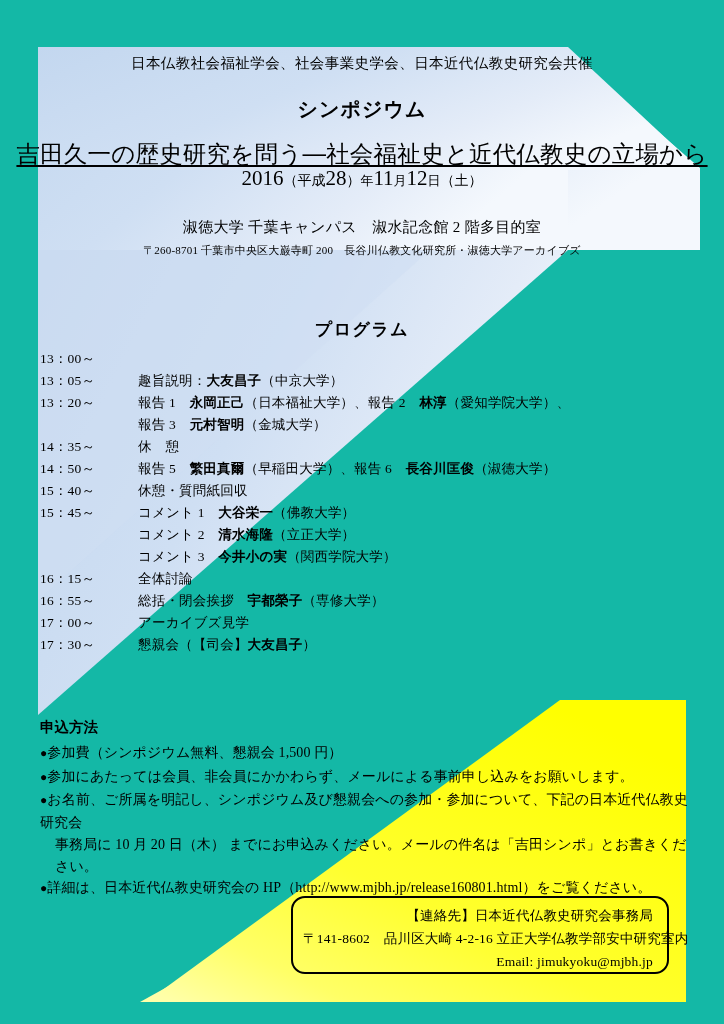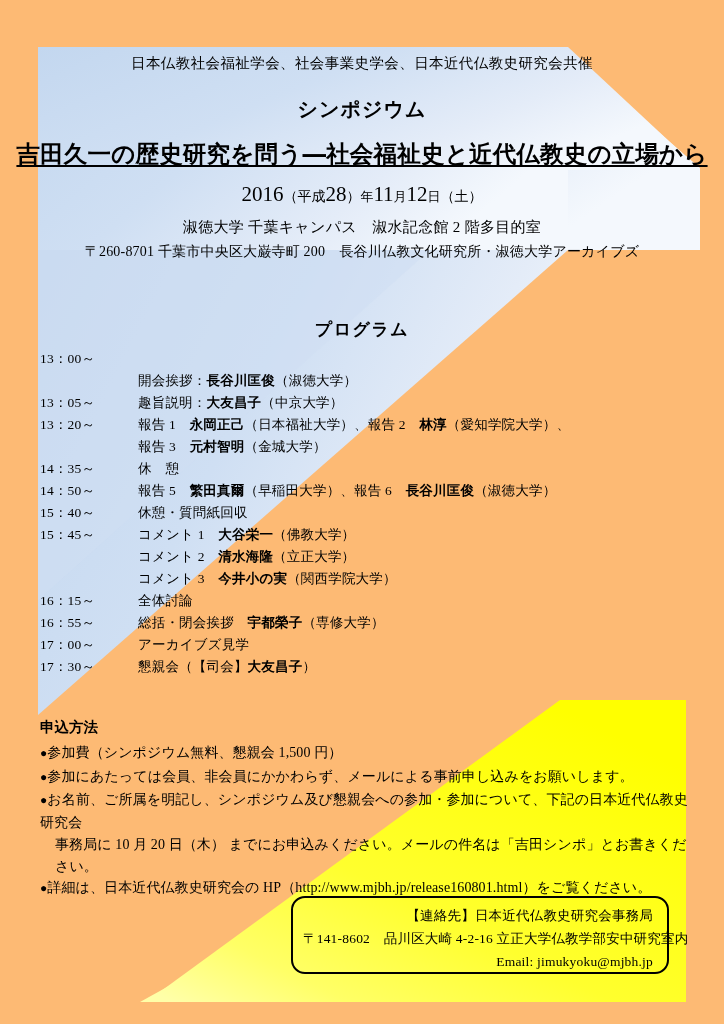--- a/index.html
+++ b/index.html
@@ -9,21 +9,21 @@
   }
   body {
     font-family: "Liberation Serif", "DejaVu Serif", serif;
     color: #000000;
   }
   #poster {
     position: relative;
     width: 724px;
     height: 1024px;
     overflow: hidden;
-    background: #fdba74;
+    background: #14b8a6;
   }
 
   
   .bg-layer {
     position: absolute;
     left: 0;
     top: 0;
     width: 724px;
     height: 1024px;
     pointer-events: none;
@@ -56,51 +56,51 @@
     font-weight: bold;
     font-size: 20px;
     letter-spacing: 1px;
   }
 
   .main-title {
     position: absolute;
     left: 0; right: 0;
     top: 138px;
     font-family: "DejaVu Sans", "Liberation Sans", sans-serif;
-    font-weight: bold;
+    font-weight: normal;
     font-size: 23.5px;
     letter-spacing: 0.2px;
   }
   .main-title span.u {
     text-decoration: underline;
     text-underline-offset: 3px;
   }
 
   .date-line {
     position: absolute;
     left: 0; right: 0;
-    top: 182px;
+    top: 166px;
     font-size: 15px;
   }
   .date-line .big { font-size: 21px; }
   .date-line .sm  { font-size: 14px; }
   .date-line .xs  { font-size: 13px; }
 
   .venue-1 {
     position: absolute;
     left: 0; right: 0;
     top: 218px;
     font-size: 15px;
     letter-spacing: 0.3px;
   }
   .venue-2 {
     position: absolute;
     left: 0; right: 0;
     top: 243px;
-    font-size: 14px;
+    font-size: 11px;
     letter-spacing: 0.2px;
   }
 
   .program-heading {
     position: absolute;
     left: 0; right: 0;
     top: 318px;
     font-family: "DejaVu Sans", "Liberation Sans", sans-serif;
     font-weight: bold;
     font-size: 17px;
@@ -244,24 +244,20 @@
     <div class="venue-1 center">淑徳大学 千葉キャンパス　淑水記念館 2 階多目的室</div>
     <div class="venue-2 center">〒260-8701 千葉市中央区大巌寺町 200　長谷川仏教文化研究所・淑徳大学アーカイブズ</div>
 
     <div class="program-heading center">プログラム</div>
 
     <div class="schedule">
         <div class="sched-row">
           <div class="sched-time">13：00～</div>
         </div>
         <div class="sched-row">
-          <div class="sched-time"></div>
-          <div class="sched-desc"><span>開会挨拶：</span><b>長谷川匡俊</b><span>（淑徳大学）</span></div>
-        </div>
-        <div class="sched-row">
           <div class="sched-time">13：05～</div>
           <div class="sched-desc"><span>趣旨説明：</span><b>大友昌子</b><span>（中京大学）</span></div>
         </div>
         <div class="sched-row">
           <div class="sched-time">13：20～</div>
           <div class="sched-desc"><span>報告 1　</span><b>永岡正己</b><span>（日本福祉大学）、報告 2　</span><b>林淳</b><span>（愛知学院大学）、</span></div>
         </div>
         <div class="sched-row">
           <div class="sched-time"></div>
           <div class="sched-desc"><span>報告 3　</span><b>元村智明</b><span>（金城大学）</span></div>

